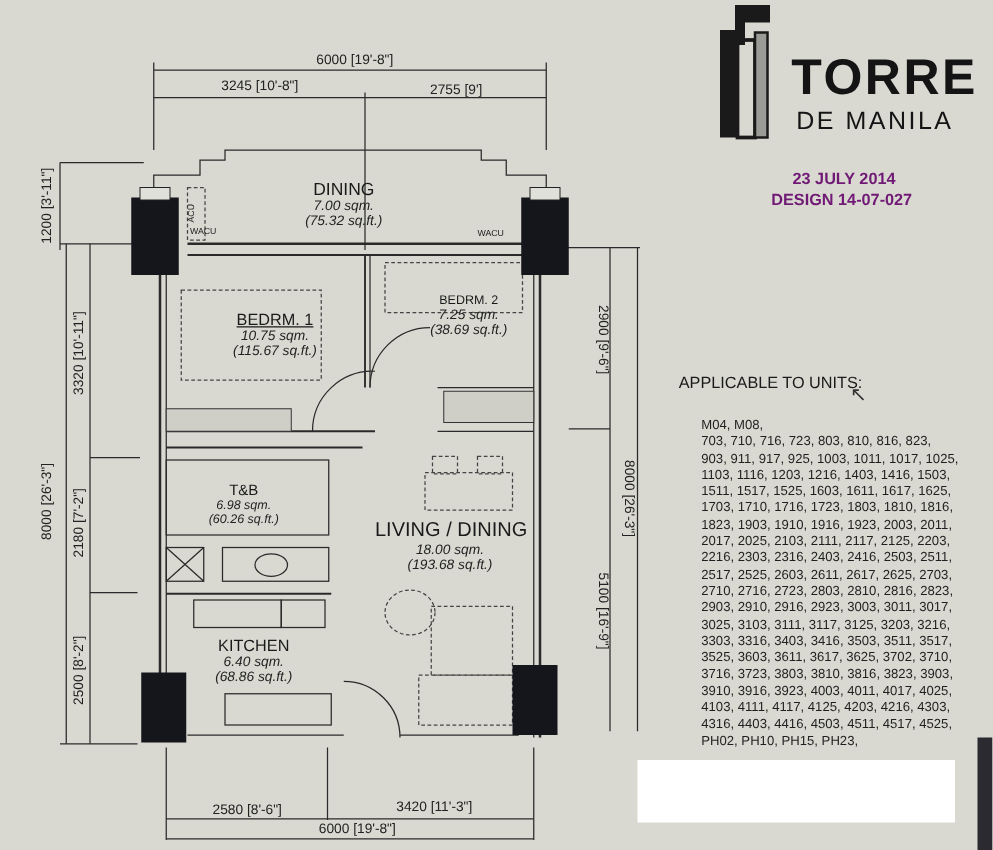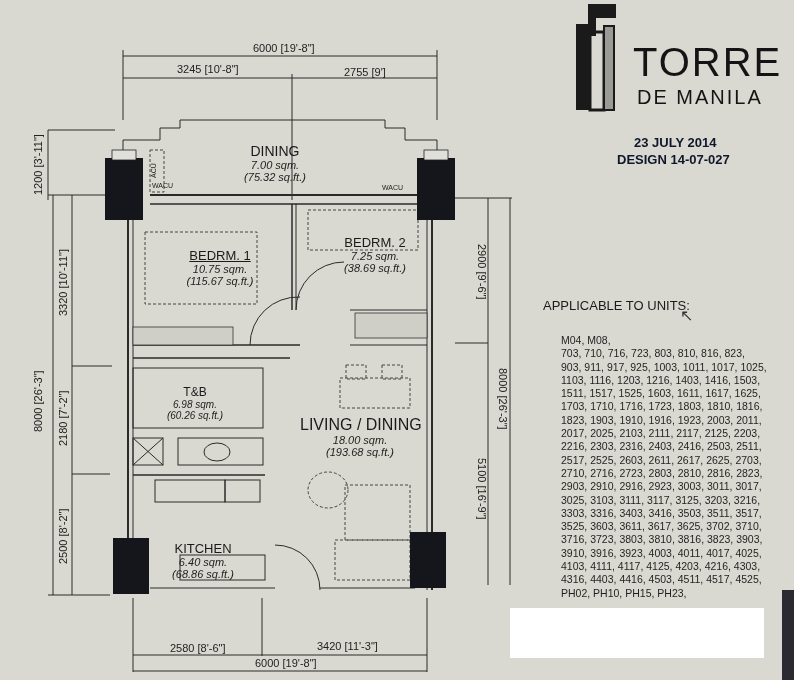--- a/index.html
+++ b/index.html
@@ -9,23 +9,23 @@
     font-family:"Liberation Sans", sans-serif;
     color:#1c1c1c;
   }
   .abs { position:absolute; }
   .dim { font-size:11px; color:#222; white-space:nowrap; }
   .vdim { font-size:11px; color:#222; white-space:nowrap; transform:rotate(-90deg); transform-origin:left top; }
   .vdim-r { font-size:11px; color:#222; white-space:nowrap; transform:rotate(90deg); transform-origin:left top; }
   .room-title { font-size:14px; color:#1a1a1a; text-align:center; white-space:nowrap; }
   .room-sub { font-size:11px; color:#222; text-align:center; white-space:nowrap;font-style:italic; }
   svg { position:absolute; left:0; top:0; }
-  .brand1 { font-size:40px; letter-spacing:2px; color:#141414; font-weight:normal; }
+  .brand1 { font-size:40px; letter-spacing:2px; color:#141414; font-weight:bold; }
   .brand2 { font-size:20px; letter-spacing:2px; color:#141414; }
-  .date { font-size:13px; font-weight:bold; color:#0f172a; }
+  .date { font-size:13px; font-weight:bold; color:#701a75; }
   .units-title { font-size:13px; color:#1b1b1b; }
   .units-list { font-size:10.5px; line-height:13.3px; color:#1f1f1f; width:245px; }
   .redact { background:#ffffff; }
 </style>
 </head>
 <body>
 
 <svg width="794" height="680" viewBox="0 0 794 680">
   <g stroke="#2a2a2a" stroke-width="1" fill="none">
 
@@ -154,36 +154,36 @@
   <div class="room-title">DINING</div>
   <div class="room-sub">7.00 sqm.</div>
   <div class="room-sub">(75.32 sq.ft.)</div>
 </div>
 <div class="abs" style="left:170px;top:248px;width:100px;">
   <div class="room-title" style="font-size:13px;text-decoration:underline;">BEDRM. 1</div>
   <div class="room-sub">10.75 sqm.</div>
   <div class="room-sub">(115.67 sq.ft.)</div>
 </div>
 <div class="abs" style="left:325px;top:235px;width:100px;">
-  <div class="room-title" style="font-size:13px;">BEDRM. 2</div>
+  <div class="room-title" style="font-size:10px;">BEDRM. 2</div>
   <div class="room-sub">7.25 sqm.</div>
   <div class="room-sub">(38.69 sq.ft.)</div>
 </div>
 <div class="abs" style="left:160px;top:385px;width:70px;">
   <div class="room-title" style="font-size:12px;">T&amp;B</div>
   <div class="room-sub" style="font-size:10px;">6.98 sqm.</div>
   <div class="room-sub" style="font-size:10px;">(60.26 sq.ft.)</div>
 </div>
 <div class="abs" style="left:300px;top:416px;width:120px;">
   <div class="room-title" style="font-size:16px;">LIVING / DINING</div>
   <div class="room-sub">18.00 sqm.</div>
   <div class="room-sub">(193.68 sq.ft.)</div>
 </div>
 <div class="abs" style="left:158px;top:509px;width:90px;">
-  <div class="room-title" style="font-size:13px;margin-top:32px;">KITCHEN</div>
+  <div class="room-title" style="font-size:13px;">KITCHEN</div>
   <div class="room-sub">6.40 sqm.</div>
   <div class="room-sub">(68.86 sq.ft.)</div>
 </div>
 
 <div class="abs brand1" style="left:633px;top:40px;">TORRE</div>
 <div class="abs brand2" style="left:637px;top:86px;">DE MANILA</div>
 <div class="abs date" style="left:634px;top:135px;">23 JULY 2014</div>
 <div class="abs date" style="left:617px;top:152px;">DESIGN 14-07-027</div>
 
 <div class="abs units-title" style="left:543px;top:298px;">APPLICABLE TO UNITS:</div>

